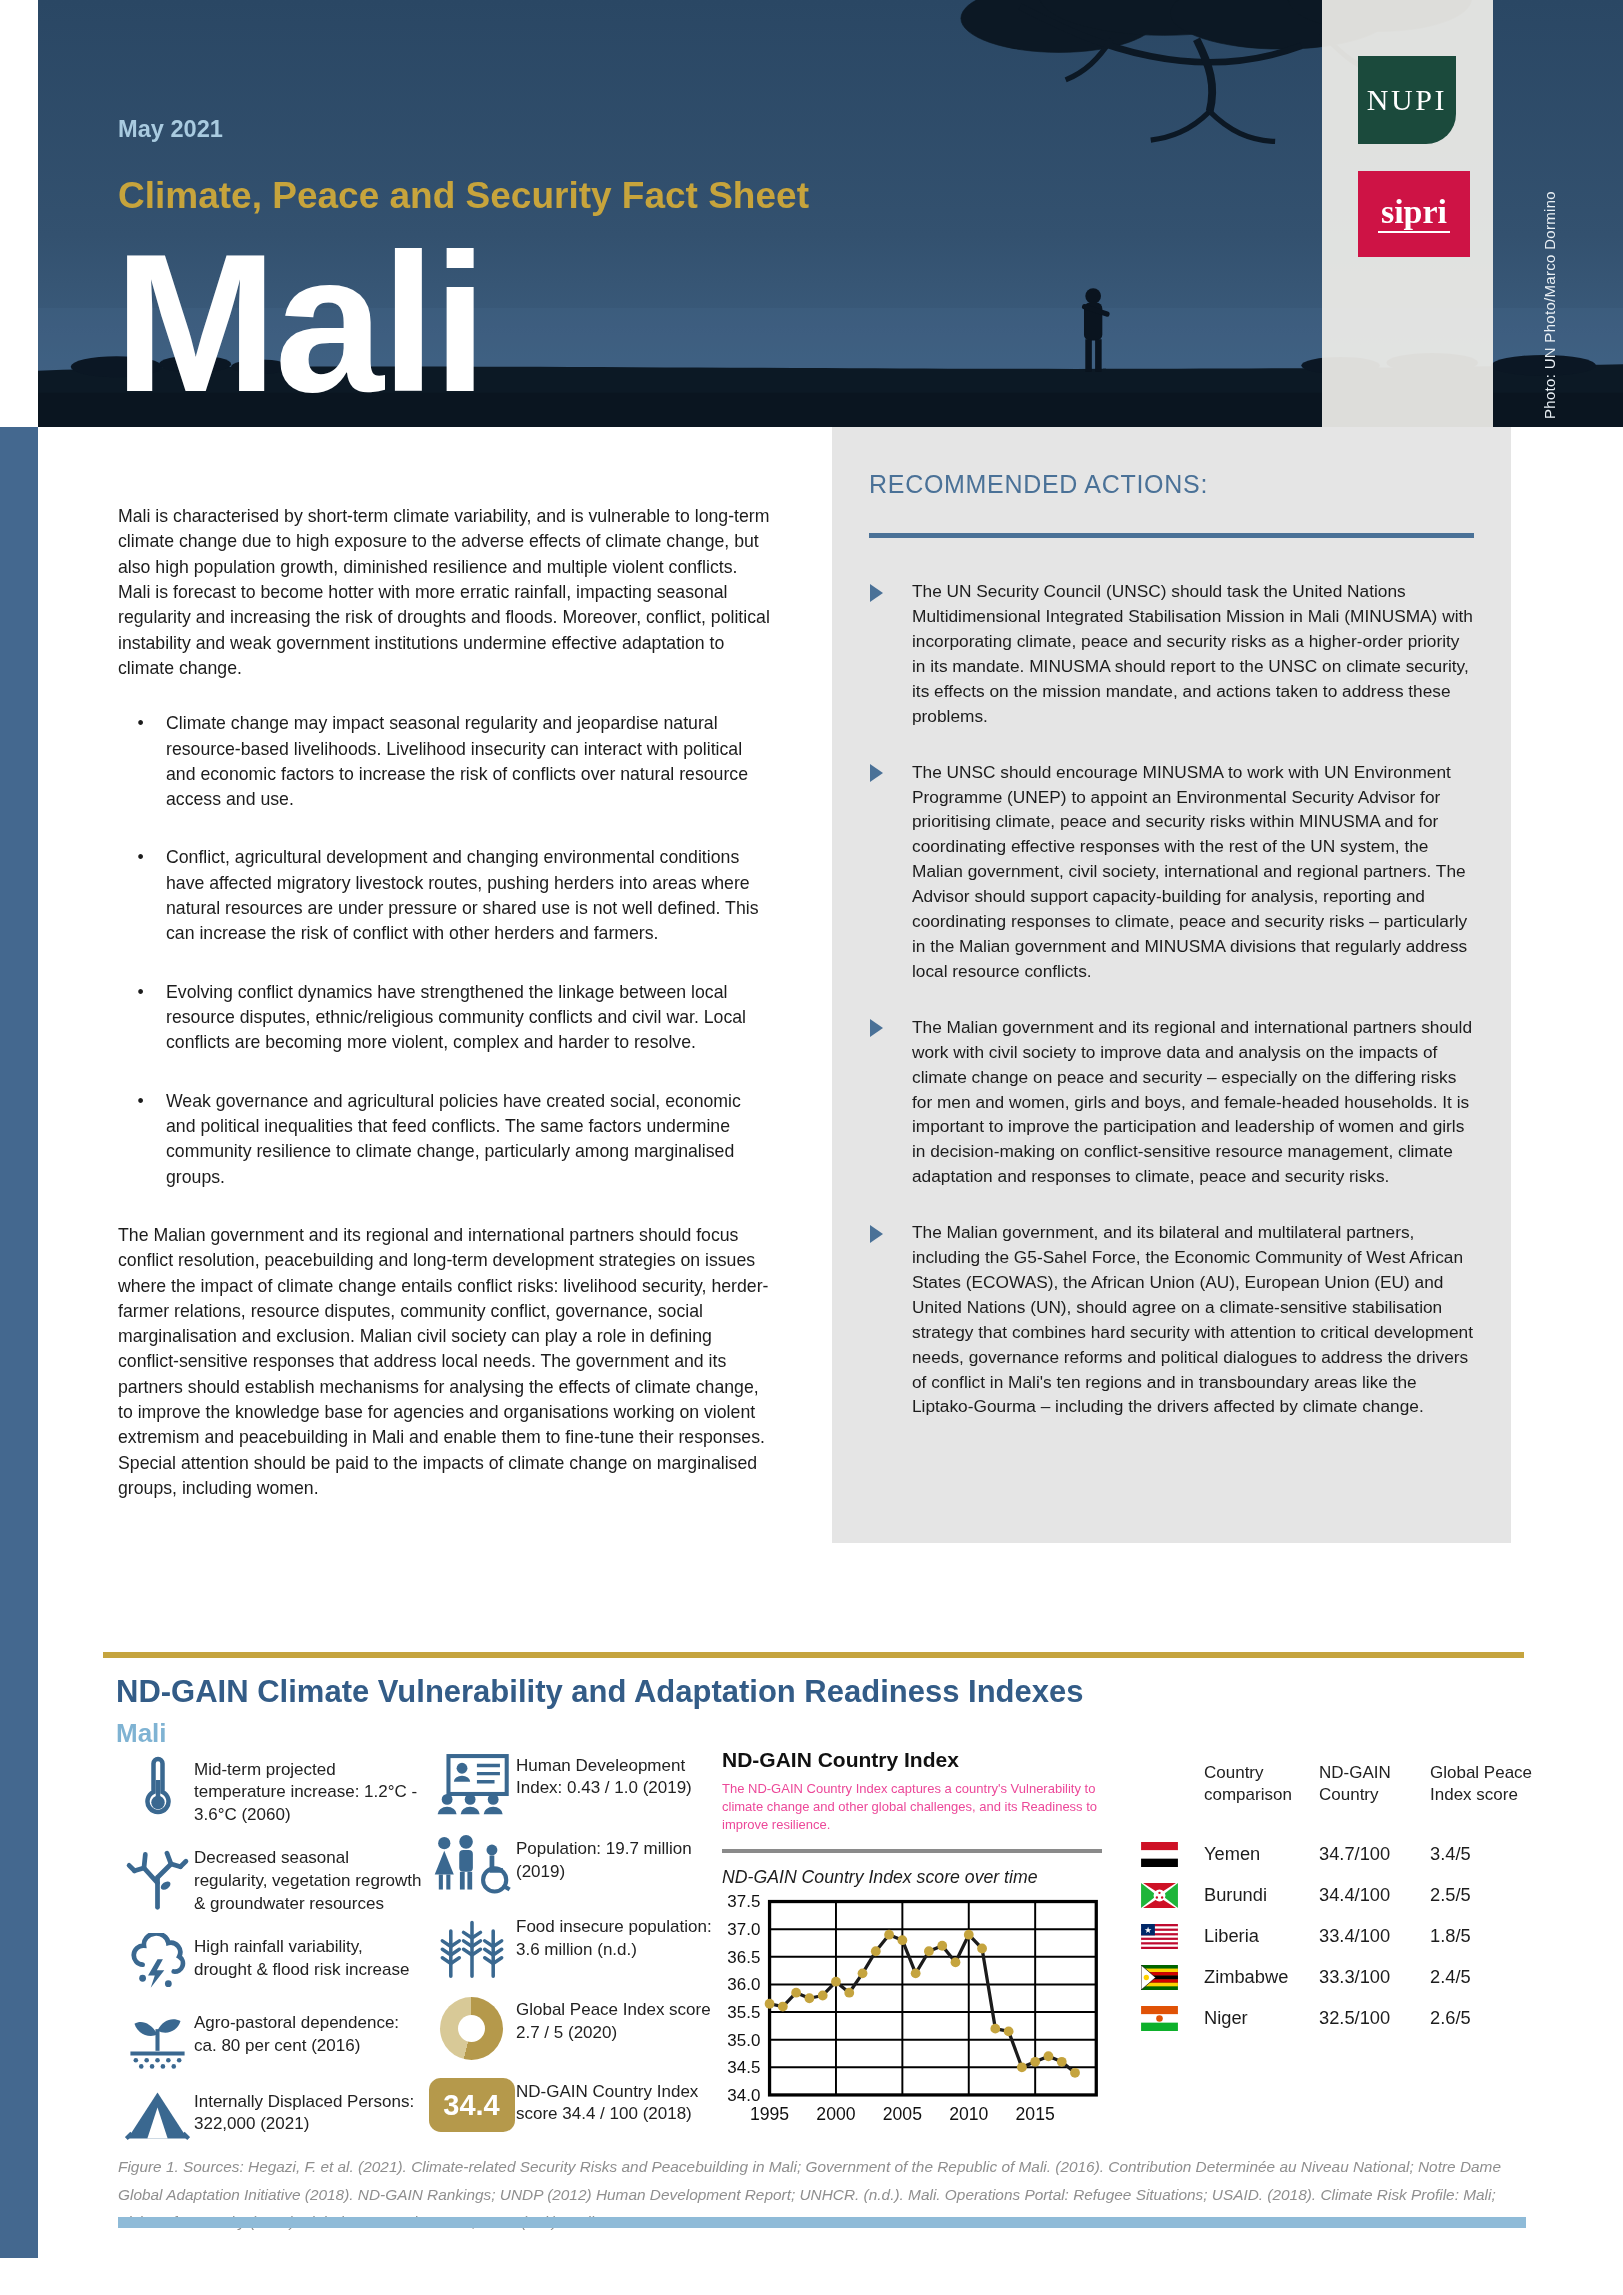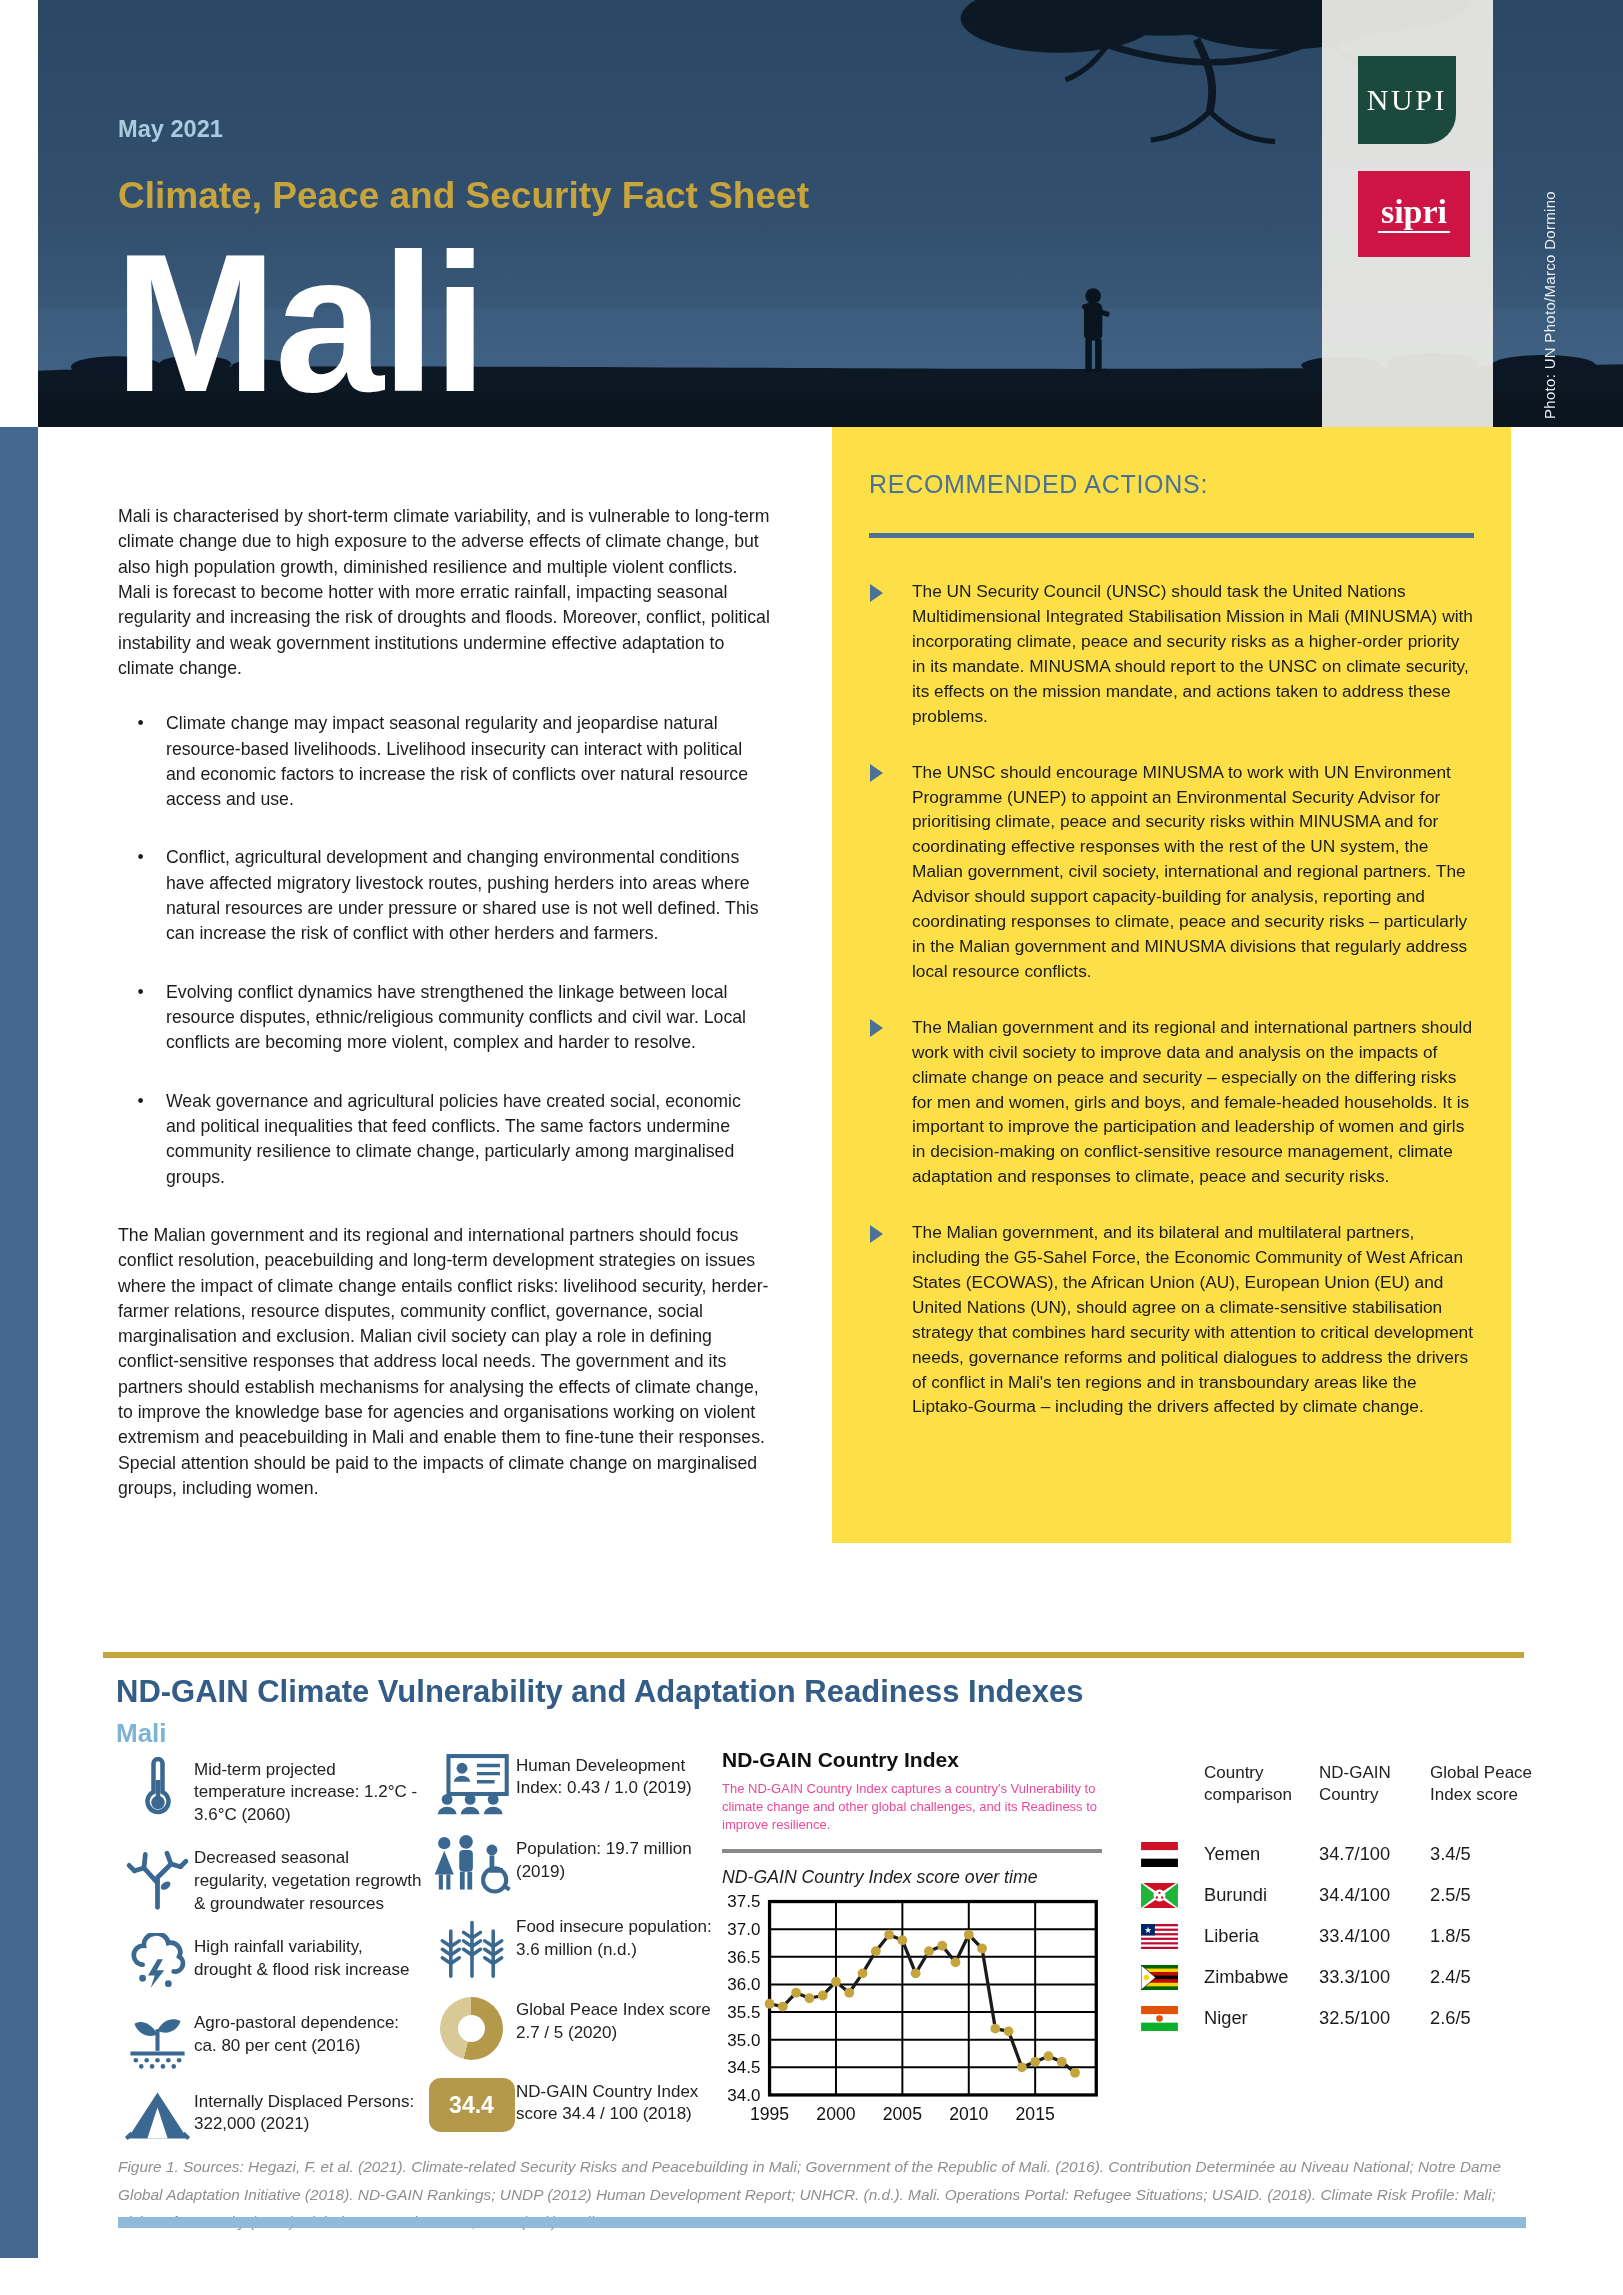--- a/index.html
+++ b/index.html
@@ -36,21 +36,21 @@
   
   .intro{position:absolute;left:118px;top:504px;width:654px;font-size:17.7px;line-height:1.43;}
   .intro p{margin:0;}
   .intro .lead{margin-bottom:30px;}
   .intro ul{list-style:none;margin:0;padding:0;}
   .intro li{position:relative;padding-left:48px;margin-bottom:33px;}
   .intro li::before{content:"•";position:absolute;left:19.6px;top:0;color:#1c1c1c;}
   .intro .closing{margin-top:2.6px;}
 
   
-  .actions{position:absolute;left:832px;top:427px;width:679px;min-height:1116px;background:#fde047;
+  .actions{position:absolute;left:832px;top:427px;width:679px;min-height:1116px;background:#e5e5e5;
     box-sizing:border-box;padding:43px 37px 26px 37px;}
   .actions h2{margin:0;font-size:25px;font-weight:400;color:#4A7197;letter-spacing:0.7px;}
   .actions .rule{height:5.2px;background:#4A7197;margin:34px 0 41px 0;}
   .action-item{position:relative;padding-left:43px;margin-bottom:31px;font-size:17.3px;line-height:1.44;}
   .action-item .marker{position:absolute;left:1.3px;top:4.6px;width:0;height:0;
     border-left:13px solid #4A7197;border-top:9.2px solid transparent;border-bottom:9.2px solid transparent;}
 
   
   .gold-rule{position:absolute;left:103px;top:1652px;width:1421px;height:5.9px;background:#C5A43E;}
   .section-title{position:absolute;left:116px;top:1674px;font-size:31px;font-weight:700;color:#335C87;white-space:nowrap;}
@@ -59,21 +59,21 @@
   .stats{position:absolute;width:314px;}
   .stats-1{left:121px;top:1756px;}
   .stats-2{left:427px;top:1752px;width:301px;}
   .stat-row{display:flex;align-items:flex-start;margin-bottom:18.3px;}
   .stat-icon{width:73px;flex:0 0 73px;display:flex;justify-content:center;align-items:flex-start;}
   .stats-2 .stat-icon{width:89px;flex:0 0 89px;}
   .stat-text{font-size:17px;line-height:1.33;color:#222;padding-top:2.6px;max-width:230px;}
   .gpi-donut{width:63px;height:63px;border-radius:50%;position:relative;display:block;}
   .gpi-donut::after{content:"";position:absolute;left:17.7px;top:17.7px;width:27.5px;height:27.5px;border-radius:50%;background:#fff;}
   .nd-badge{width:86px;height:54px;background:#B5994B;border-radius:11.8px;display:flex;align-items:center;justify-content:center;
-    color:#fff;font-size:23px;font-weight:700;}
+    color:#fff;font-size:29px;font-weight:700;}
 
   
   .chart-block{position:absolute;left:722px;top:1748px;width:380px;}
   .chart-block h3{margin:0;font-size:21px;font-weight:700;color:#111;}
   .chart-block .desc{margin:7.9px 0 0 0;font-size:13px;line-height:1.38;color:#ec4899;}
   .chart-block .divider{height:3.3px;background:#8a8a8a;margin:15.7px 0 14.4px 0;}
   .chart-block .series-label{font-size:17.7px;font-style:italic;color:#1c1c1c;margin-bottom:6.5px;}
 
   
   .cmp-table{position:absolute;left:1141px;top:1762px;display:grid;

